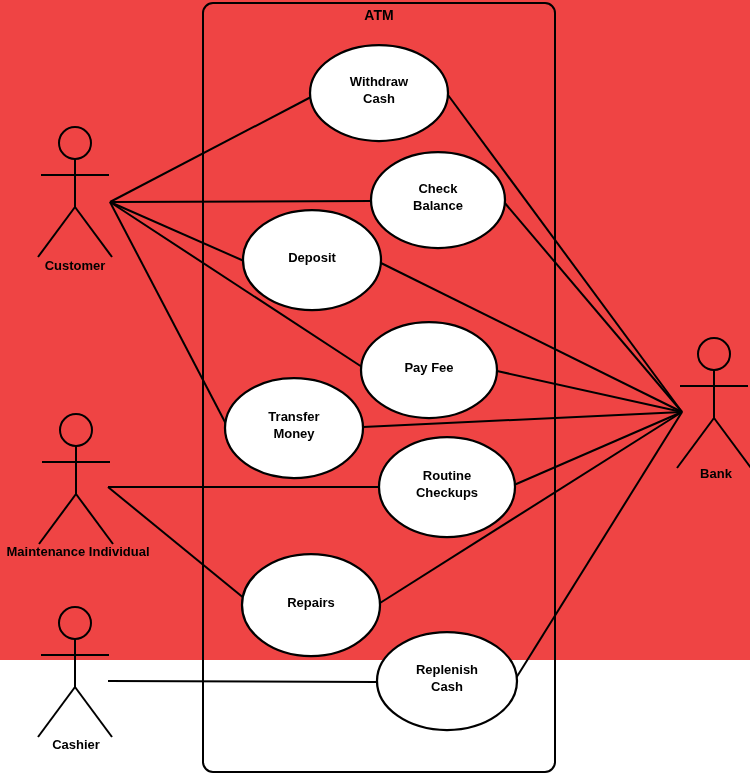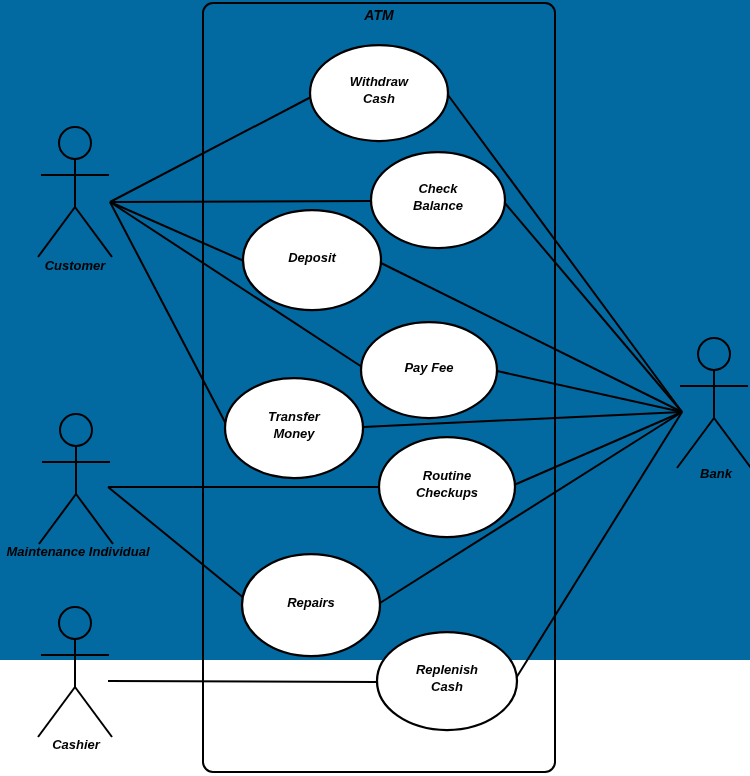--- a/index.html
+++ b/index.html
@@ -8,22 +8,21 @@
     background: #ffffff;
     width: 750px;
     height: 776px;
     overflow: hidden;
     font-family: "Liberation Sans", sans-serif;
   }
   #canvas {
     position: relative;
     width: 750px;
     height: 660px;
-    background: #0369a1;
-    font-style: italic;
+    background: #ef4444;
   }
   svg text {
     font-family: "Liberation Sans", sans-serif;
     font-weight: 700;
     fill: #000000;
   }
 </style>
 </head>
 <body>
 

